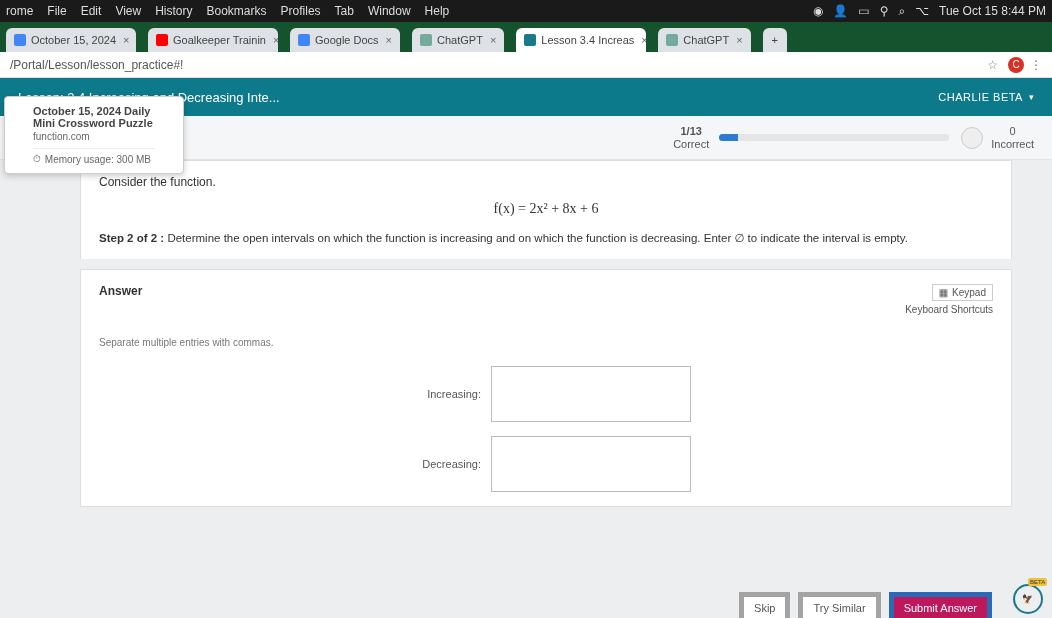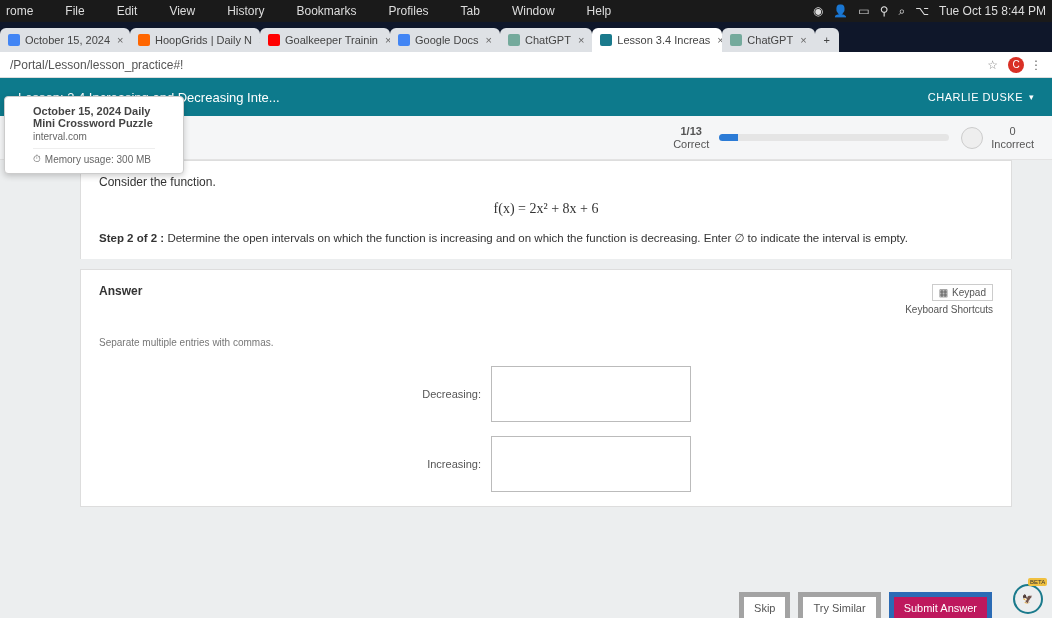--- a/index.html
+++ b/index.html
@@ -1,25 +1,25 @@
 <!DOCTYPE html>
 <html><head>
 <meta charset="utf-8">
 <style>
 * { margin: 0; padding: 0; box-sizing: border-box; font-family: -apple-system, BlinkMacSystemFont, "Segoe UI", Arial, sans-serif; }
 body { background: #2a2a2a; width: 1052px; height: 618px; overflow: hidden; position: relative; }
 
 
 .menubar { background: #1a1a1a; color: #ddd; height: 22px; display: flex; align-items: center; font-size: 12px; padding: 0 6px; justify-content: space-between; }
-.menubar .left { display: flex; gap: 32px; }
+.menubar .left { display: flex; gap: 14px; }
 .menubar .right { display: flex; gap: 10px; align-items: center; }
 
 
 .chrome { background: #f1f1f1; }
-.tabbar { display: flex; background: #0f172a; height: 30px; align-items: flex-end; padding-left: 0; font-size: 11px; color: #444; overflow: hidden; }
+.tabbar { display: flex; background: #14532d; height: 30px; align-items: flex-end; padding-left: 6px; font-size: 11px; color: #444; overflow: hidden; gap: 12px; }
 .tab { background: #dee1e5; padding: 6px 8px; border-radius: 6px 6px 0 0; display: flex; align-items: center; gap: 5px; white-space: nowrap; max-width: 130px; overflow: hidden; position: relative; }
 .tab.active { background: #fff; }
 .tab .close { color: #666; font-size: 11px; margin-left: 2px; }
 .tab .favicon { width: 12px; height: 12px; border-radius: 2px; flex: 0 0 auto; }
 .fav-blue { background: #4285f4; }
 .fav-orange { background: #ff6600; border-radius: 50%; }
 .fav-red { background: #ff0000; }
 .fav-bluedoc { background: #4285f4; }
 .fav-chatgpt { background: #74aa9c; border-radius: 50%; }
 .fav-hawkes { background: #1a7a8c; border-radius: 50%; }
@@ -111,25 +111,20 @@
 </div>
 
 <div class="chrome">
   <div class="tabbar">
     <div class="tab">
         <span class="favicon fav-blue"></span>
         <span>October 15, 2024</span>
         <span class="close">×</span>
       </div>
     <div class="tab">
-        <span class="favicon fav-orange"></span>
-        <span>HoopGrids | Daily N</span>
-        <span class="close">×</span>
-      </div>
-    <div class="tab">
         <span class="favicon fav-red"></span>
         <span>Goalkeeper Trainin</span>
         <span class="close">×</span>
       </div>
     <div class="tab">
         <span class="favicon fav-bluedoc"></span>
         <span>Google Docs</span>
         <span class="close">×</span>
       </div>
     <div class="tab">
@@ -152,31 +147,31 @@
   <div class="addrbar">
     <span class="url">/Portal/Lesson/lesson_practice#!</span>
     <span class="star">☆</span>
     <span class="redcircle">C</span>
     <span class="dots">⋮</span>
   </div>
 </div>
 
 <div class="hovercard">
   <div class="title">October 15, 2024 Daily Mini Crossword Puzzle</div>
-  <div class="sub">interval.com</div>
+  <div class="sub">function.com</div>
   <div class="mem">
       <span>⏱</span>
       <span>Memory usage: 300 MB</span>
     </div>
 </div>
 
 <div class="lessonhead">
   <span>Lesson: 3.4 Increasing and Decreasing Inte...</span>
   <span class="user">
-      <span>CHARLIE DUSKE</span>
+      <span>CHARLIE BETA</span>
       <span class="chev">▾</span>
     </span>
 </div>
 
 <div class="progrow">
   <span class="qstep">Question 1 of 5, Step <span>2 of 2</span></span>
   <span class="spacer"></span>
   <div class="counter">
     <div class="num">1/13</div>
     <div>Correct</div>
@@ -205,25 +200,25 @@
         <div class="keypad">
             <span>▦</span>
             <span>Keypad</span>
           </div>
         <div>Keyboard Shortcuts</div>
       </div>
     </div>
     <div class="sep">Separate multiple entries with commas.</div>
     <div class="inputs">
       <div class="inputrow">
+        <label>Increasing:</label>
+        <div class="box"></div>
+      </div>
+      <div class="inputrow">
         <label>Decreasing:</label>
-        <div class="box"></div>
-      </div>
-      <div class="inputrow">
-        <label>Increasing:</label>
         <div class="box"></div>
       </div>
     </div>
   </div>
 
   <div class="footer">
     <span class="btn">Skip</span>
     <span class="btn">Try Similar</span>
     <span class="btn primary">Submit Answer</span>
   </div>

